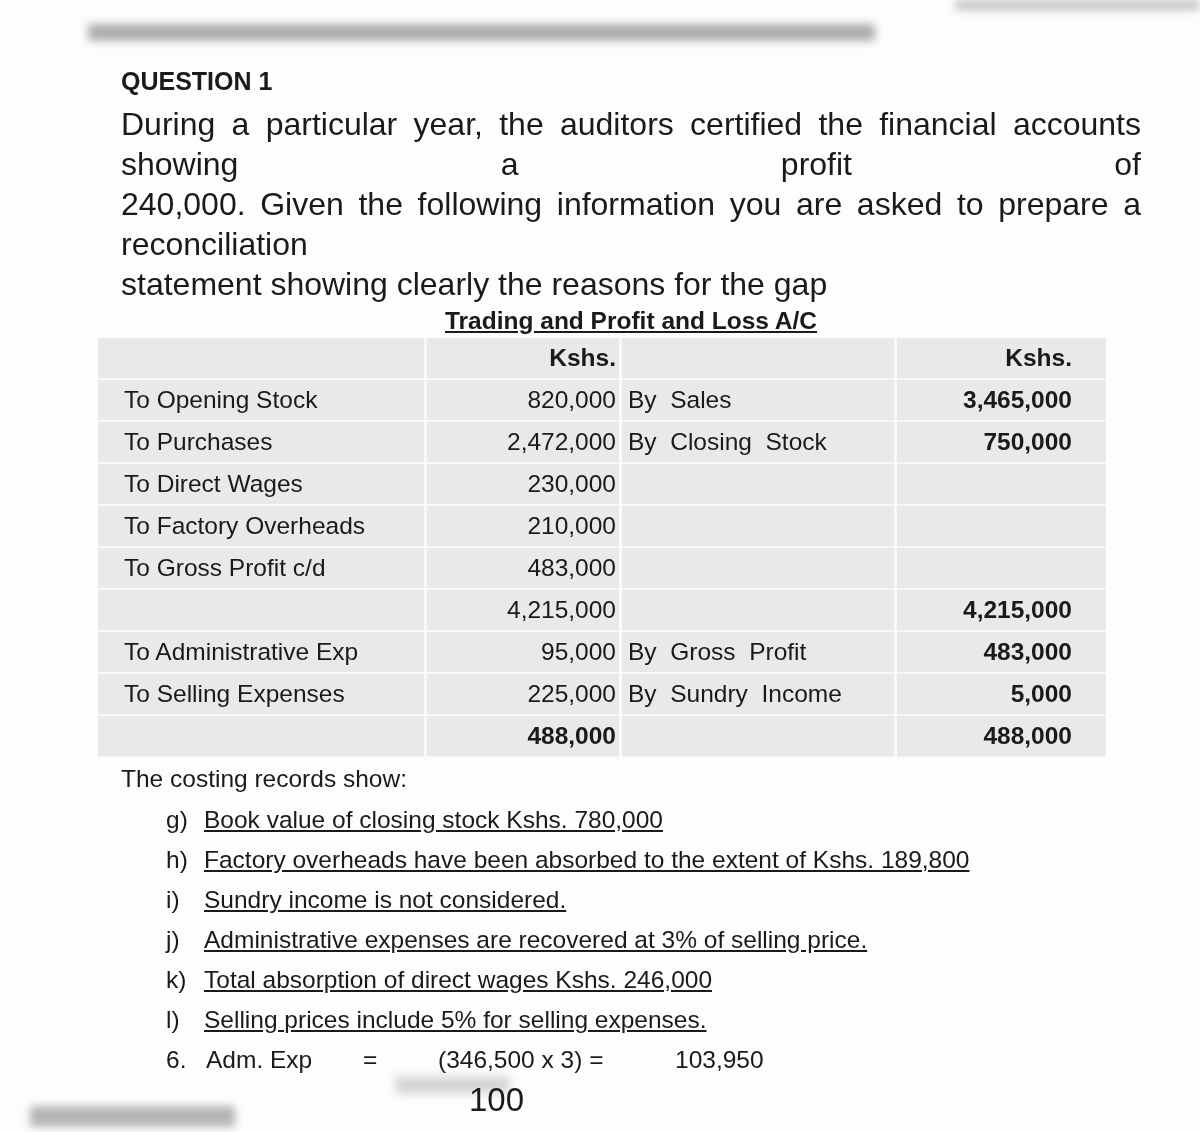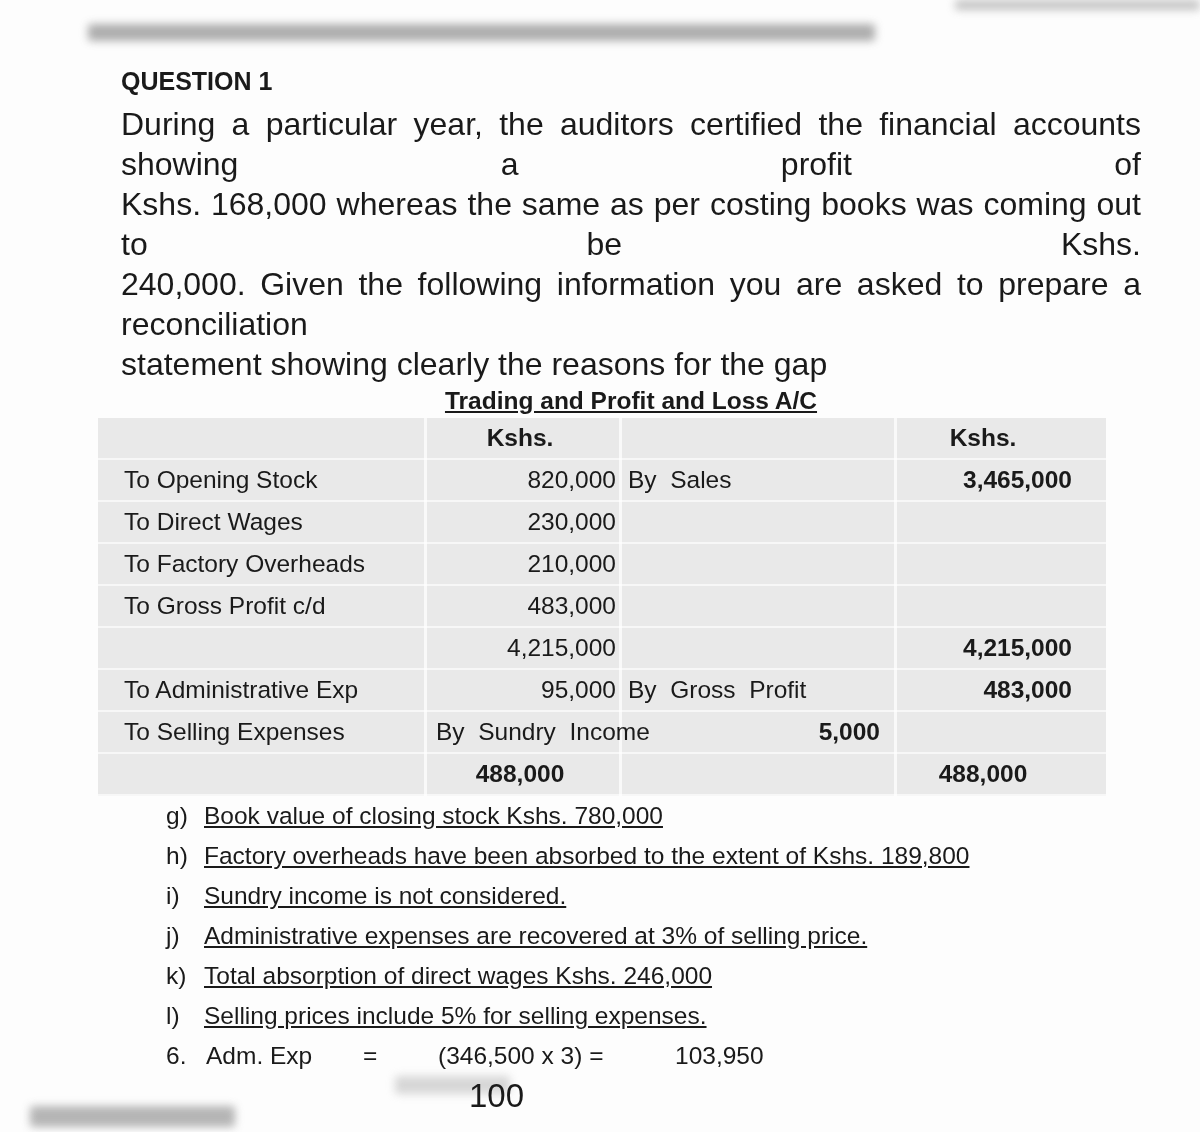--- a/index.html
+++ b/index.html
@@ -27,21 +27,21 @@
   .vline{position:absolute;top:0;bottom:0;width:3px;background:rgba(255,255,255,.7);}
   #vl1{left:326px;} #vl2{left:521px;} #vl3{left:796px;}
   .t-row{display:flex;height:42px;line-height:40px;font-size:24.5px;box-sizing:border-box;
          border-bottom:2px solid rgba(255,255,255,.65);position:relative;z-index:1;}
   .c-sp{width:26px;}
   .c-dl{width:300px;}
   .c-da{width:192px;text-align:right;}
   .c-gap{width:12px;}
   .c-cl{width:266px;white-space:pre;}
   .c-ca{width:178px;text-align:right;font-weight:bold;}
-  .bold{font-weight:bold;text-align:center;}
+  .bold{font-weight:bold;}
 
   
   .cr-intro{font-size:24.5px;line-height:42px;}
   .cr-item{display:flex;font-size:24.5px;line-height:40px;}
   .cr-marker{margin-left:45px;width:38px;flex:none;}
   .cr-text{flex:1;text-decoration:underline;}
 
   
   .calc-line{display:flex;font-size:24.5px;line-height:40px;}
   .calc-marker{margin-left:45px;width:40px;flex:none;}
@@ -58,21 +58,20 @@
 <div class="redaction" id="redact-top-right"></div>
 <div class="redaction" id="redact-frac"></div>
 <div class="redaction" id="redact-bottom-left"></div>
 
 <div class="content">
 
   <h1 class="q-title">QUESTION 1</h1>
 
   <div>
     <div class="para-line just">During a particular year, the auditors certified the financial accounts showing a profit of</div>
-    <div class="para-line just">Kshs. 168,000 whereas the same as per costing books was coming out to be Kshs.</div>
     <div class="para-line just">240,000. Given the following information you are asked to prepare a reconciliation</div>
     <div class="para-line">statement showing clearly the reasons for the gap</div>
   </div>
 
   <div class="table-title">Trading and Profit and Loss A/C</div>
 
   <div class="tp-table">
     <div class="vline" id="vl1"></div>
     <div class="vline" id="vl2"></div>
     <div class="vline" id="vl3"></div>
@@ -88,20 +87,28 @@
 
     <div class="t-row">
       <div class="c-sp"></div>
       <div class="c-dl">To Opening Stock</div>
       <div class="c-da">820,000</div>
       <div class="c-gap"></div>
       <div class="c-cl">By  Sales</div>
       <div class="c-ca">3,465,000</div>
     </div>
 
+    <div class="t-row">
+      <div class="c-sp"></div>
+      <div class="c-dl">To Purchases</div>
+      <div class="c-da">2,472,000</div>
+      <div class="c-gap"></div>
+      <div class="c-cl">By  Closing  Stock</div>
+      <div class="c-ca">750,000</div>
+    </div>
 
     <div class="t-row">
       <div class="c-sp"></div>
       <div class="c-dl">To Direct Wages</div>
       <div class="c-da">230,000</div>
       <div class="c-gap"></div>
       <div class="c-cl"></div>
       <div class="c-ca"></div>
     </div>
 
@@ -137,36 +144,38 @@
       <div class="c-dl">To Administrative Exp</div>
       <div class="c-da">95,000</div>
       <div class="c-gap"></div>
       <div class="c-cl">By  Gross  Profit</div>
       <div class="c-ca">483,000</div>
     </div>
 
     <div class="t-row">
       <div class="c-sp"></div>
       <div class="c-dl">To Selling Expenses</div>
+      <div class="c-da">225,000</div>
       <div class="c-gap"></div>
       <div class="c-cl">By  Sundry  Income</div>
       <div class="c-ca">5,000</div>
     </div>
 
 
     <div class="t-row">
       <div class="c-sp"></div>
       <div class="c-dl"></div>
       <div class="c-da bold">488,000</div>
       <div class="c-gap"></div>
       <div class="c-cl"></div>
       <div class="c-ca bold">488,000</div>
     </div>
   </div>
 
+  <div class="cr-intro">The costing records show:</div>
 
   <div>
     <div class="cr-item">
       <div class="cr-marker">g)</div>
       <div class="cr-text">Book value of closing stock Kshs. 780,000</div>
     </div>
     <div class="cr-item">
       <div class="cr-marker">h)</div>
       <div class="cr-text">Factory overheads have been absorbed to the extent of Kshs. 189,800</div>
     </div>

